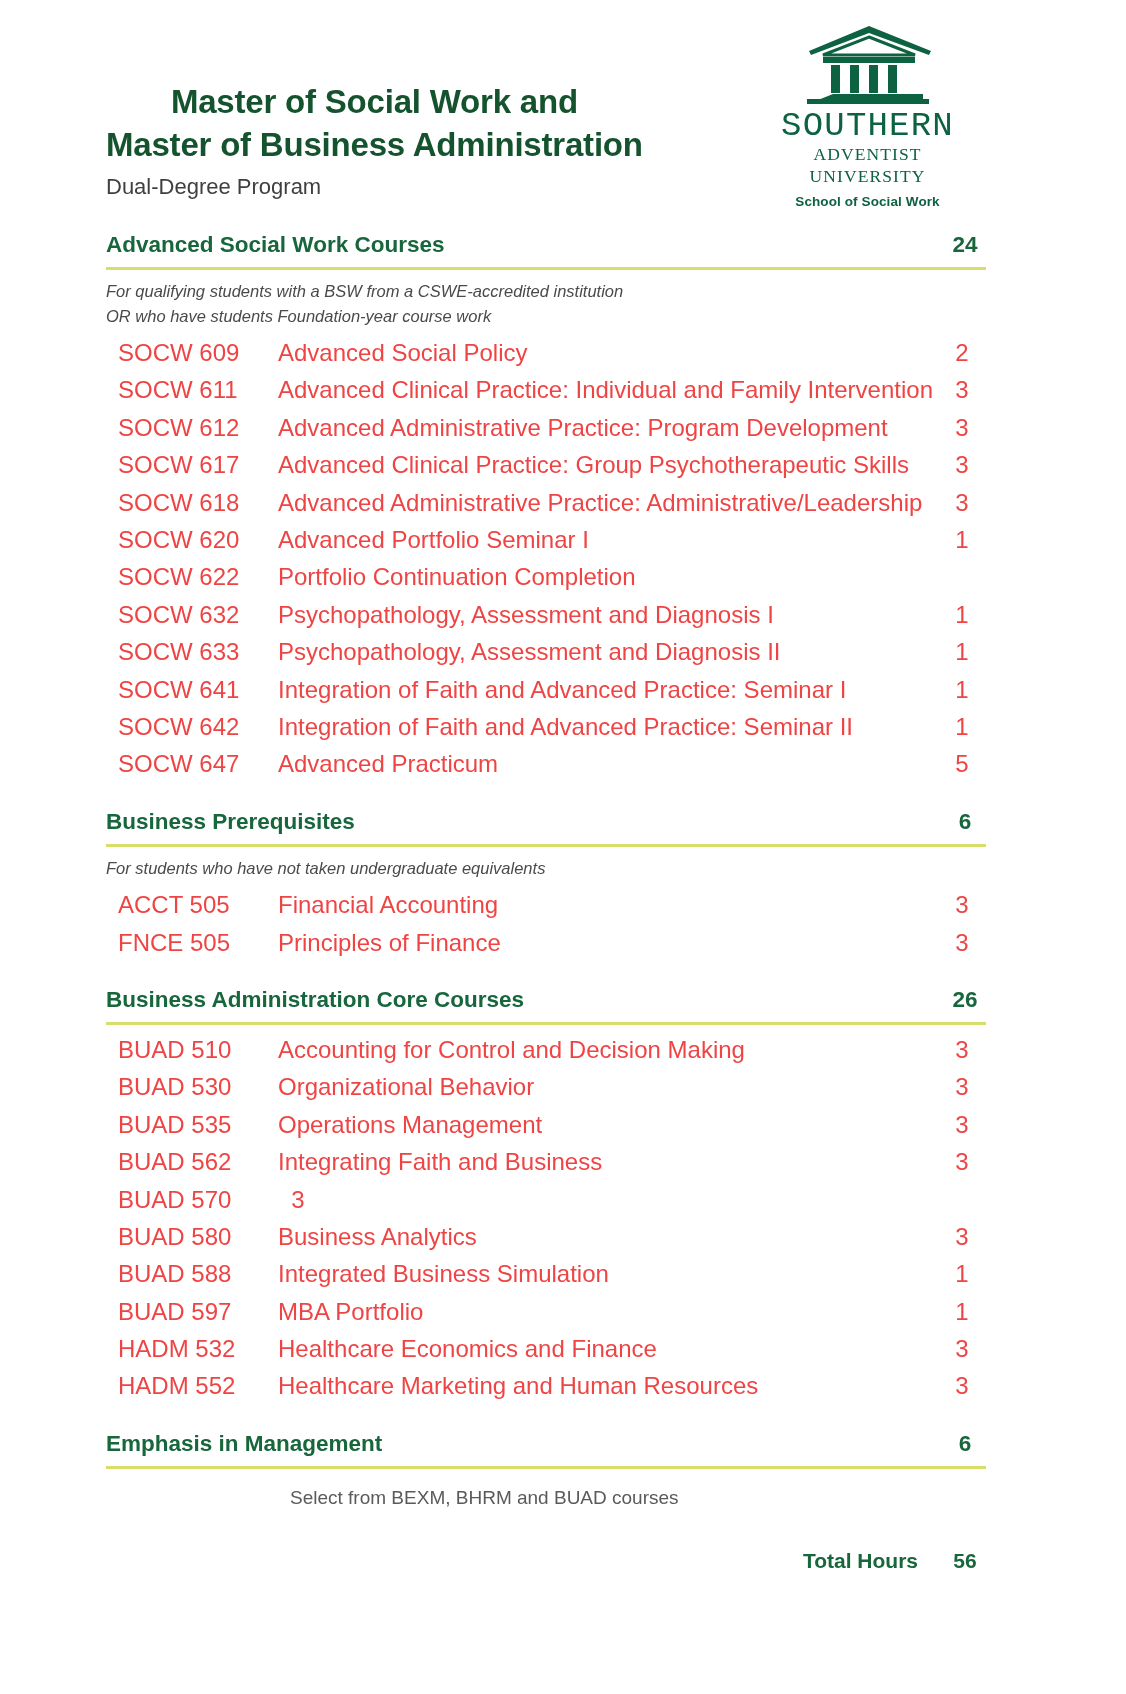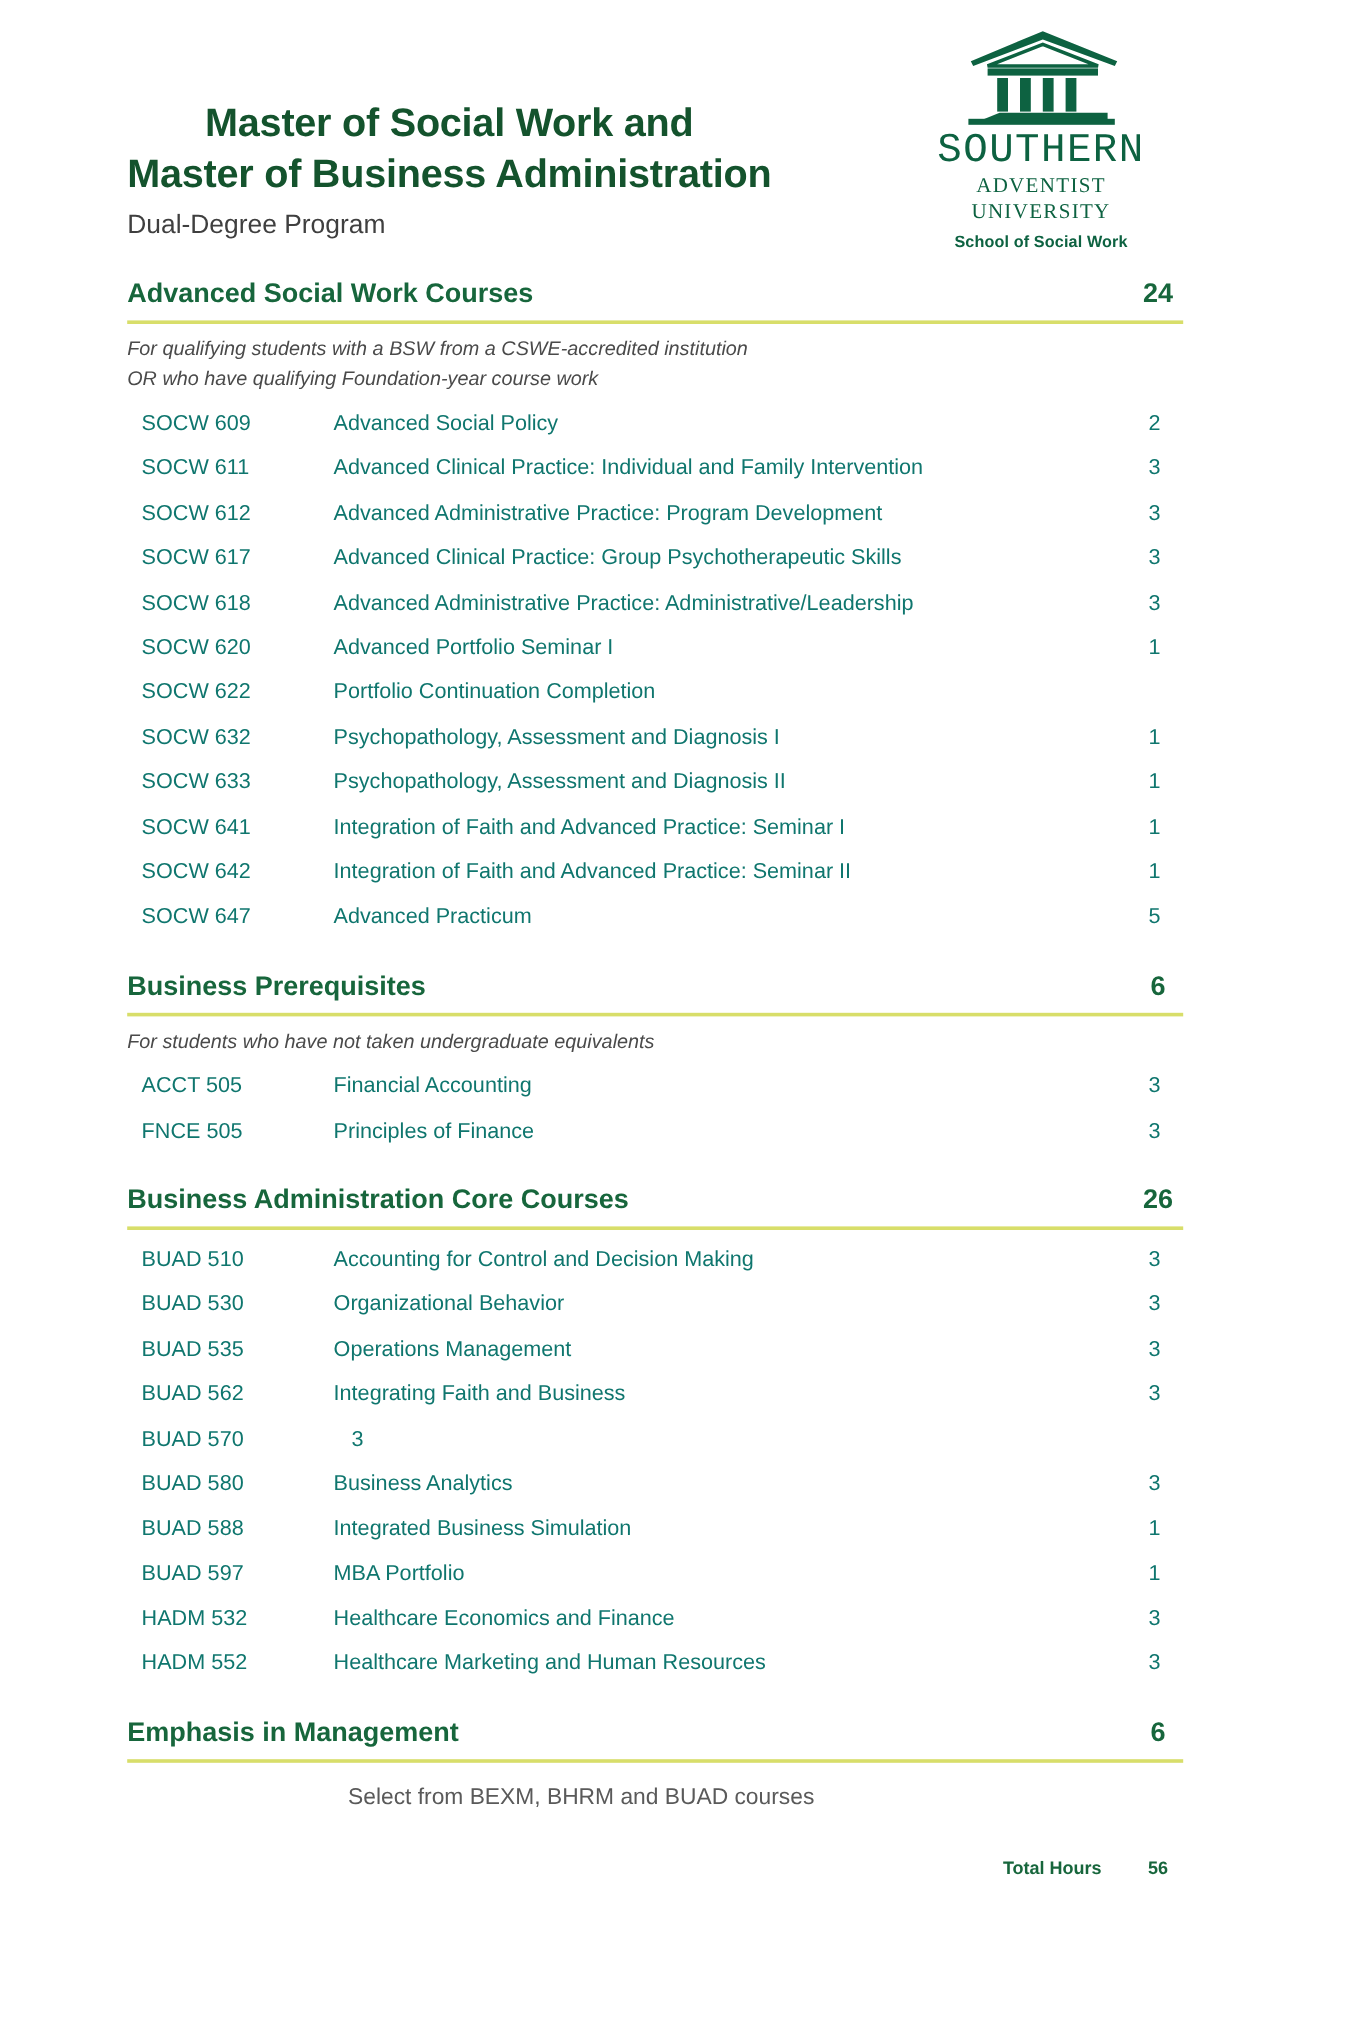--- a/index.html
+++ b/index.html
@@ -129,22 +129,22 @@
     margin-top: 9px;
     margin-bottom: 2px;
   }
 
   .courses {
     margin-top: 6px;
   }
   .course-row {
     display: flex;
     align-items: flex-end;
-    font-size: 18px;
-    color: #0f766e;
+    font-size: 24px;
+    color: #ef4444;
     line-height: 37.4px;
     height: 37.4px;
   }
   .course-code {
     width: 172px;
     padding-left: 12px;
     box-sizing: border-box;
     white-space: nowrap;
   }
   .course-name {
@@ -162,21 +162,21 @@
     color: #5a5a5a;
     line-height: 30px;
     padding-left: 184px;
     margin-top: 14px;
   }
 
   .total-row {
     display: flex;
     align-items: flex-start;
     justify-content: flex-end;
-    font-size: 15px;
+    font-size: 21px;
     font-weight: bold;
     color: #17663c;
     margin-top: 36px;
   }
   .total-label { margin-right: 30px; }
   .total-value {
     min-width: 34px;
     text-align: center;
     padding-right: 4px;
   }
@@ -221,21 +221,21 @@
   <div class="content">
 
     <div class="section">
       <div class="section-head">
         <span class="sec-title">Advanced Social Work Courses</span>
         <span class="sec-credits">24</span>
       </div>
       <div class="rule"></div>
       <div class="section-note">
         <div>For qualifying students with a BSW from a CSWE-accredited institution</div>
-        <div>OR who have qualifying Foundation-year course work</div>
+        <div>OR who have students Foundation-year course work</div>
       </div>
       <div class="courses">
         <div class="course-row">
           <span class="course-code">SOCW 609</span>
           <span class="course-name">Advanced Social Policy</span>
           <span class="course-credits">2</span>
         </div>
         <div class="course-row">
           <span class="course-code">SOCW 611</span>
           <span class="course-name">Advanced Clinical Practice: Individual and Family Intervention</span>

